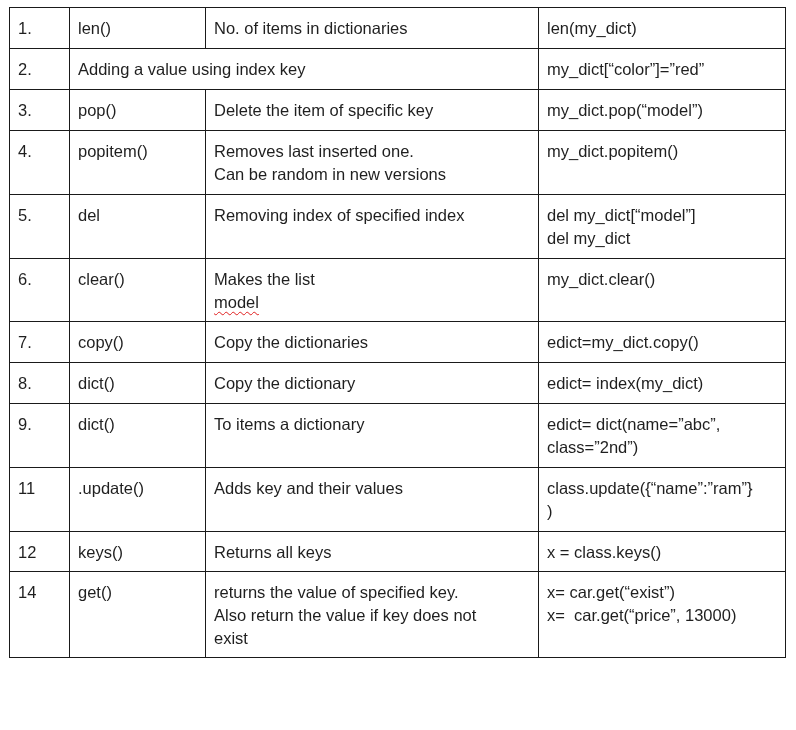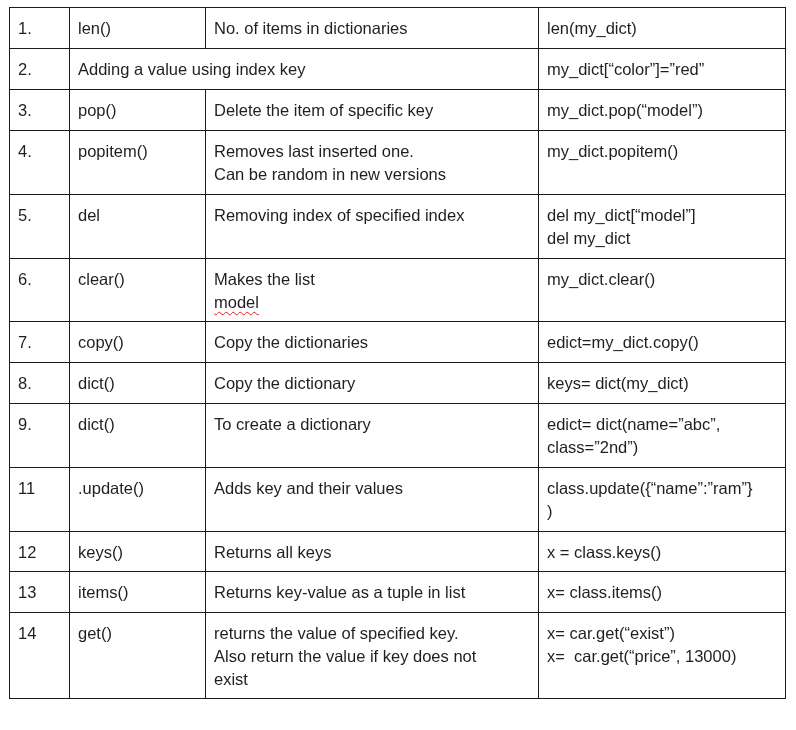--- a/index.html
+++ b/index.html
@@ -124,32 +124,32 @@
         <td>
           <span class="line">8.</span>
         </td>
         <td>
           <span class="line">dict()</span>
         </td>
         <td>
           <span class="line">Copy the dictionary</span>
         </td>
         <td>
-          <span class="line">keys= dict(my_dict)</span>
+          <span class="line">edict= index(my_dict)</span>
         </td>
       </tr>
       <tr style="height: 64px;">
         <td>
           <span class="line">9.</span>
         </td>
         <td>
           <span class="line">dict()</span>
         </td>
         <td>
-          <span class="line">To create a dictionary</span>
+          <span class="line">To items a dictionary</span>
         </td>
         <td>
           <span class="line">edict= dict(name=”abc”,</span>
           <span class="line">class=”2nd”)</span>
         </td>
       </tr>
       <tr style="height: 64px;">
         <td>
           <span class="line">11</span>
         </td>
@@ -169,34 +169,20 @@
           <span class="line">12</span>
         </td>
         <td>
           <span class="line">keys()</span>
         </td>
         <td>
           <span class="line">Returns all keys</span>
         </td>
         <td>
           <span class="line">x = class.keys()</span>
-        </td>
-      </tr>
-      <tr style="height: 41px;">
-        <td>
-          <span class="line">13</span>
-        </td>
-        <td>
-          <span class="line">items()</span>
-        </td>
-        <td>
-          <span class="line">Returns key-value as a tuple in list</span>
-        </td>
-        <td>
-          <span class="line">x= class.items()</span>
         </td>
       </tr>
       <tr style="height: 85px;">
         <td>
           <span class="line">14</span>
         </td>
         <td>
           <span class="line">get()</span>
         </td>
         <td>

